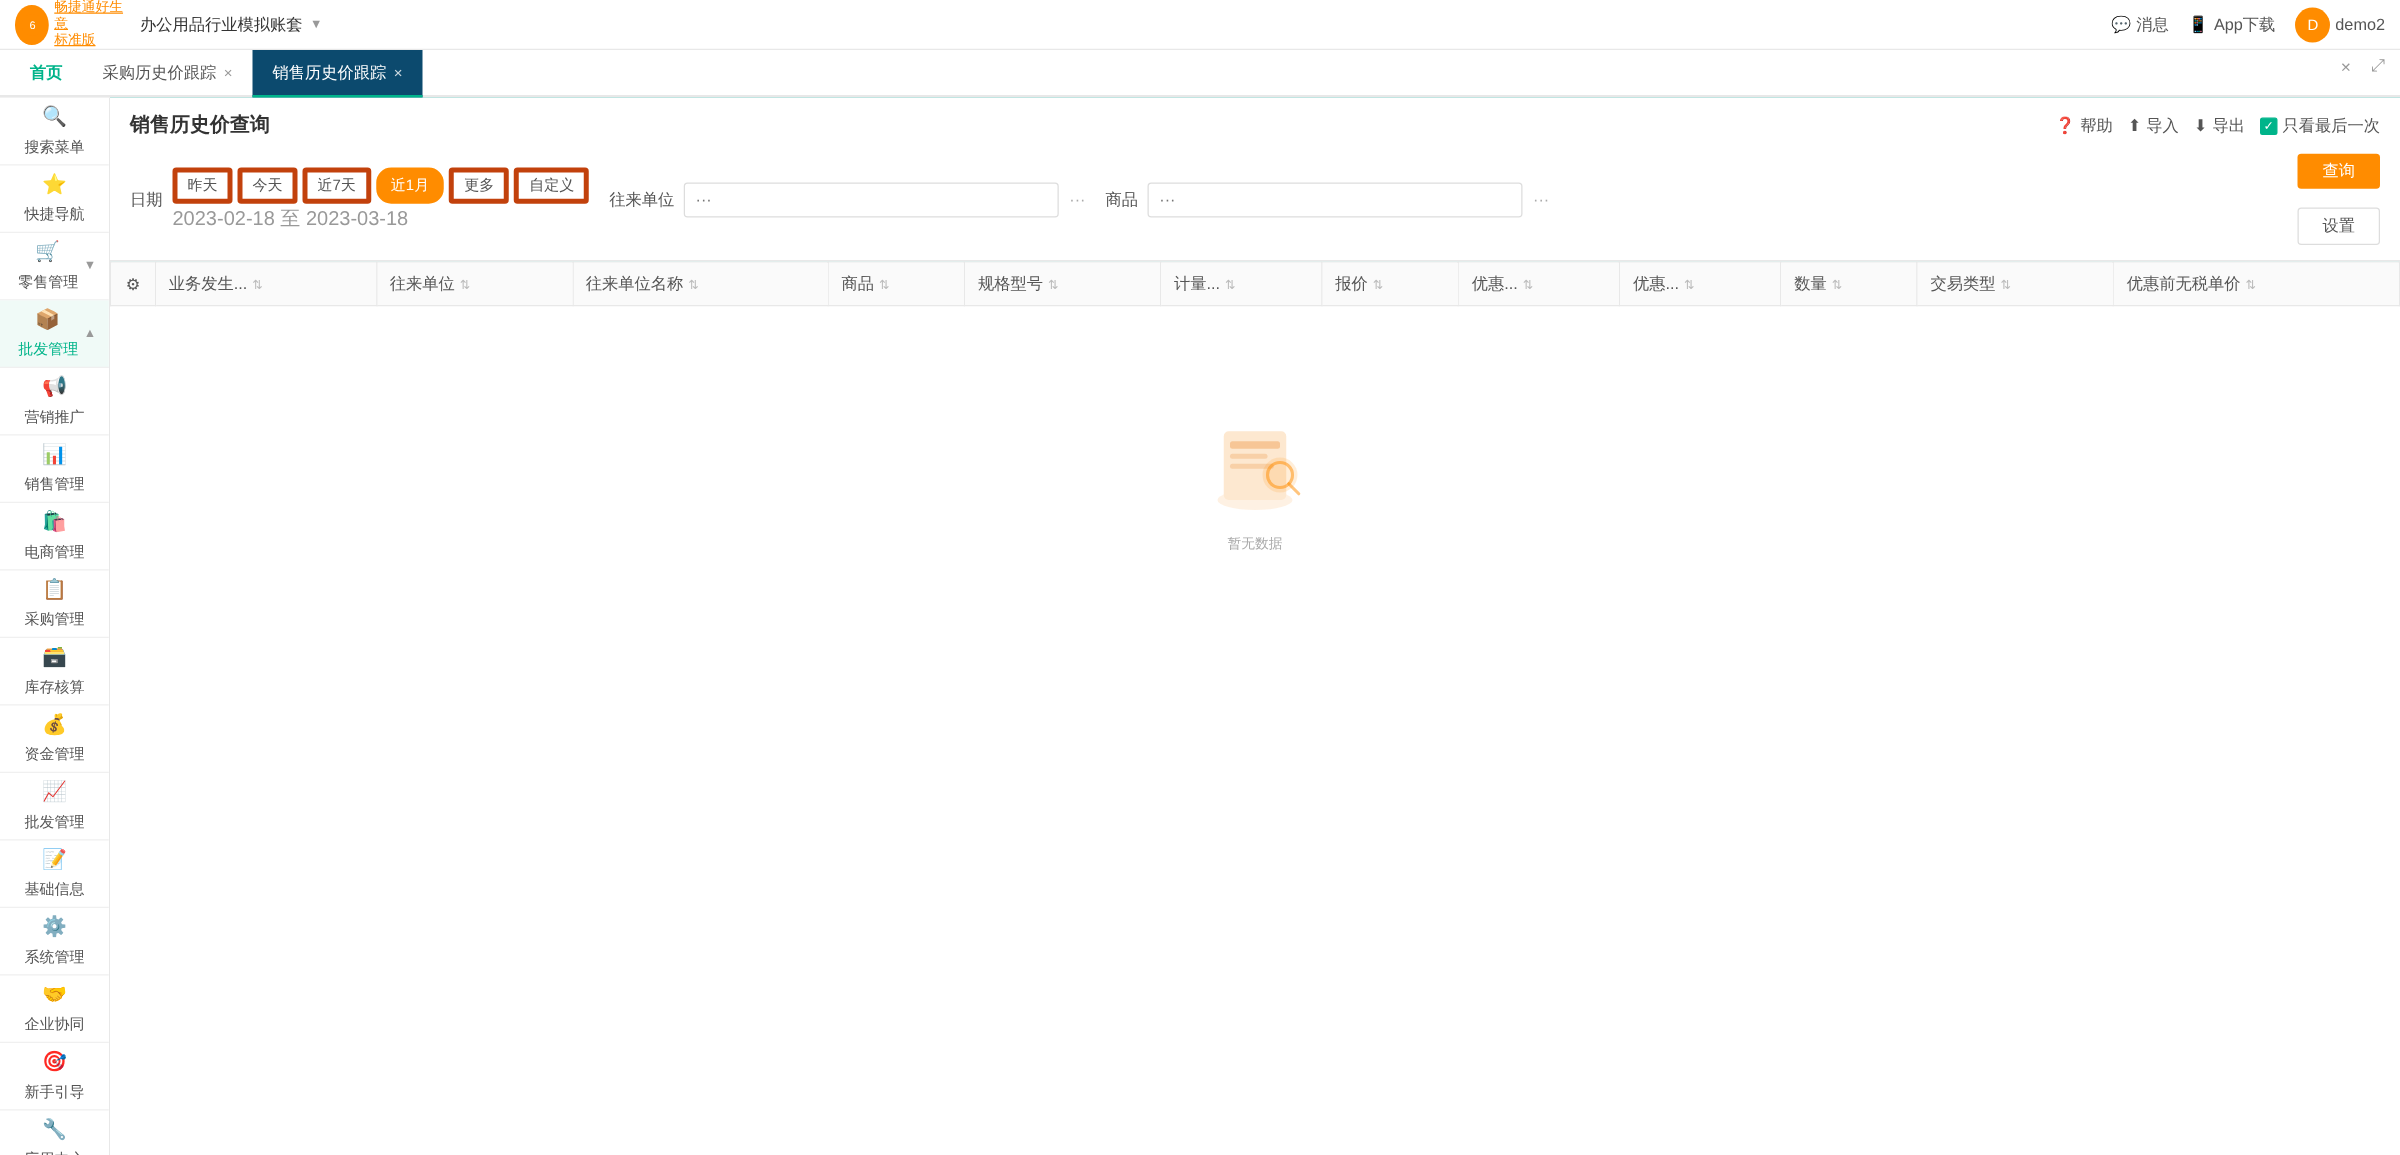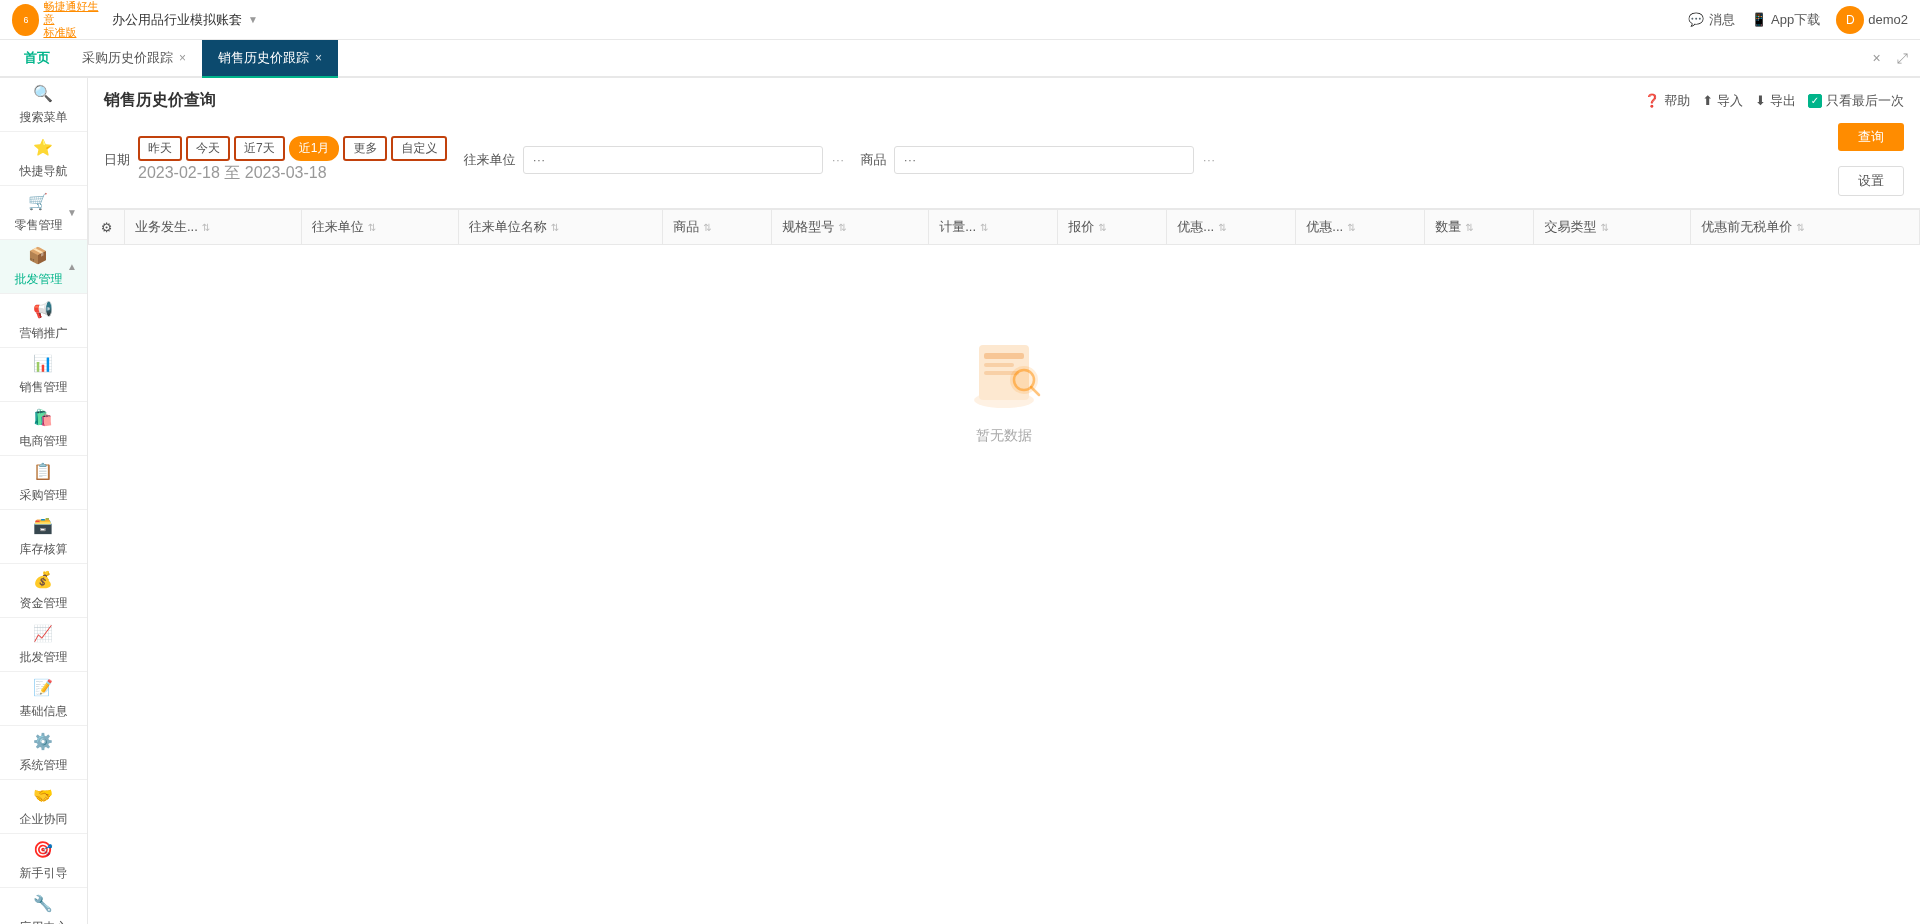--- a/index.html
+++ b/index.html
@@ -76,21 +76,21 @@
       justify-content: center;
       color: white;
       font-size: 12px;
     }
 
     
     .tab-bar {
       height: 38px;
       background: #fff;
       display: flex;
-      align-items: center;
+      align-items: flex-start;
       border-bottom: 2px solid #e8e8e8;
       flex-shrink: 0;
       padding: 0 8px;
     }
     .tab {
       height: 38px;
       display: flex;
       align-items: center;
       padding: 0 16px;
       cursor: pointer;
@@ -251,21 +251,21 @@
       flex-direction: column;
     }
     .date-buttons {
       display: flex;
       align-items: center;
       gap: 4px;
       margin-bottom: 2px;
     }
     .date-btn {
       padding: 2px 8px;
-      border: 2px solid #c2410c;
+      border: 4px solid #c2410c;
       background: #fff;
       border-radius: 3px;
       cursor: pointer;
       font-size: 12px;
       color: #555;
     }
     .date-btn.active {
       background: #ff8c00;
       color: white;
       border-color: #ff8c00;
@@ -354,21 +354,21 @@
       justify-content: center;
       padding: 80px 0;
     }
     .empty-icon {
       width: 90px;
       height: 90px;
       margin-bottom: 12px;
     }
     .empty-text {
       color: #aaa;
-      font-size: 14px;
+      font-size: 11px;
     }
   </style>
 </head>
 <body>
 
 <div class="top-bar">
   <div class="logo-area">
     <div class="logo-icon">
       <svg viewBox="0 0 32 32" width="20" height="20">
         <circle cx="16" cy="16" r="14" fill="#ff8c00"></circle>

